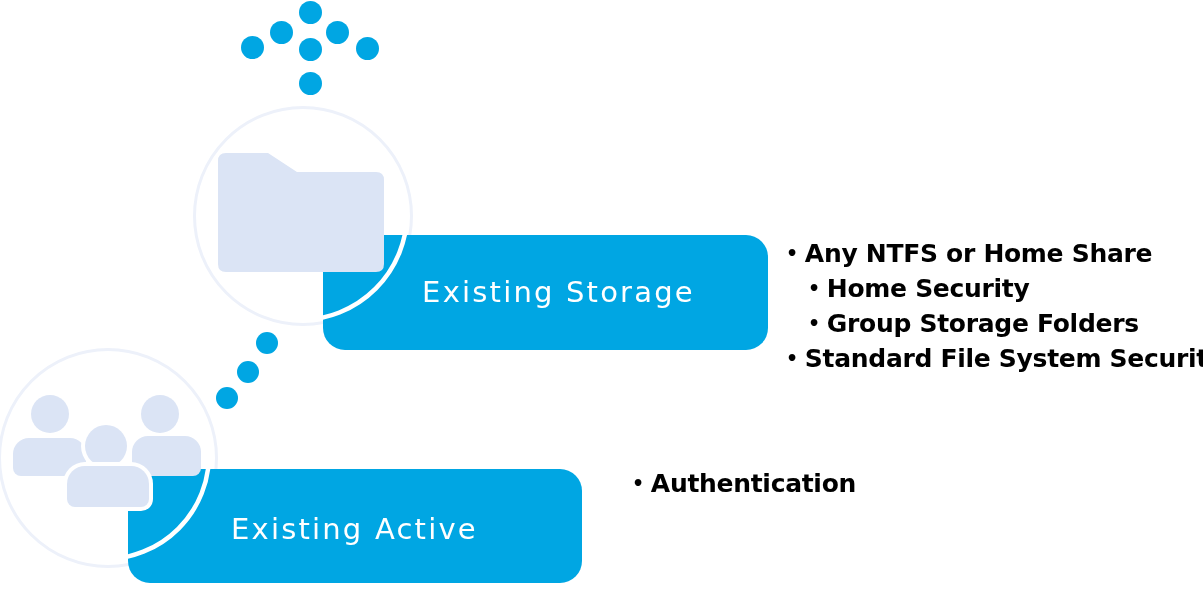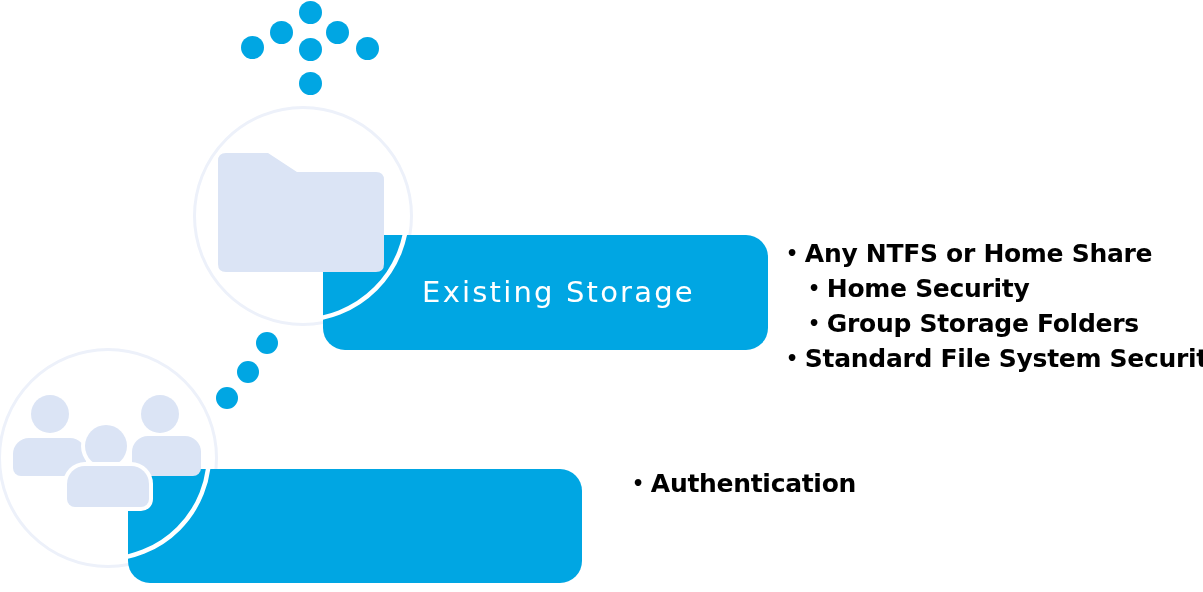--- a/index.html
+++ b/index.html
@@ -87,20 +87,21 @@
     <svg class="arc" width="445" height="115">
       <circle cx="-23" cy="-22" r="107" fill="none" stroke="#ffffff" stroke-width="4.5"></circle>
     </svg>
     <div class="banner-label">Existing Storage</div>
   </div>
 
   <div class="banner" id="ad-banner">
     <svg class="arc" width="454" height="114">
       <circle cx="-23" cy="-14" r="104" fill="none" stroke="#ffffff" stroke-width="4.5"></circle>
     </svg>
+    <div class="banner-label">Existing Active</div>
   </div>
 
   <svg id="folder-icon" width="175" height="125">
     <path d="M11,3 H53 L82,22 H161 Q169,22 169,30 V114 Q169,122 161,122 H11 Q3,122 3,114 V11 Q3,3 11,3 Z" fill="#dbe4f5"></path>
   </svg>
 
   <div id="people-icon">
     <div class="person-part head back" style="left:23px;  top:3px;  width:38px; height:38px;"></div>
     <div class="person-part head back" style="left:133px; top:3px;  width:38px; height:38px;"></div>
     <div class="person-part body back" style="left:5px;   top:46px; width:73px; height:38px;"></div>

